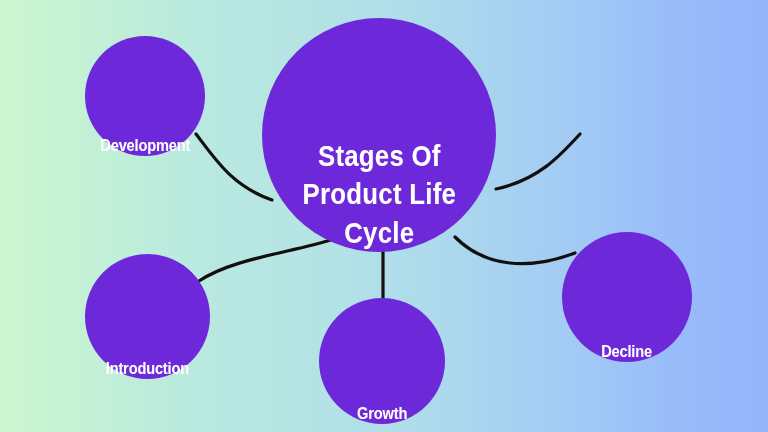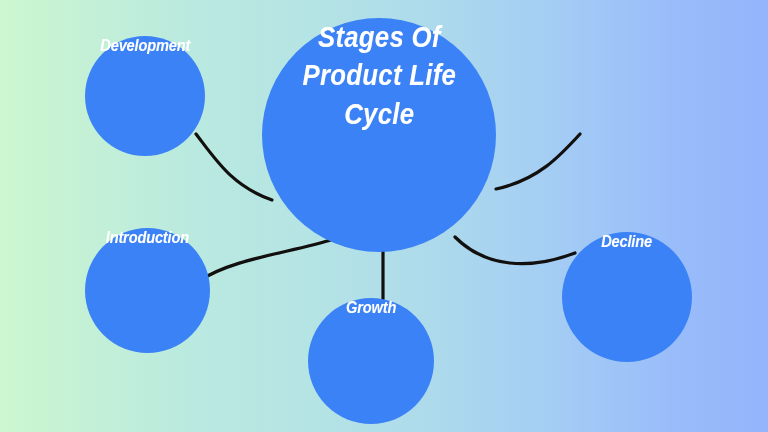--- a/index.html
+++ b/index.html
@@ -36,26 +36,25 @@
   }
   .wire {
     fill: none;
     stroke: #12100e;
     stroke-width: 3.2;
     stroke-linecap: round;
   }
   .node {
     position: absolute;
     border-radius: 50%;
-    background: #3b82f6;
+    background: #6d28d9;
     display: flex;
-    align-items: flex-start;
+    align-items: flex-end;
     justify-content: center;
     box-sizing: border-box;
-    font-style: italic;
   }
   .node-label {
     color: #ffffff;
     font-weight: bold;
     text-align: center;
     line-height: 1.16;
     letter-spacing: -0.2px;
     transform: scaleX(0.86);
     white-space: pre-line;
     text-shadow: 0 0 1px rgba(255,255,255,0.25);
@@ -78,26 +77,26 @@
     height: 120px;
   }
   #node-maturity {
     left: 565px;
     top: 32px;
     width: 130px;
     height: 130px;
   }
   #node-introduction {
     left: 85px;
-    top: 228px;
+    top: 254px;
     width: 125px;
     height: 125px;
   }
   #node-growth {
-    left: 308px;
+    left: 319px;
     top: 298px;
     width: 126px;
     height: 126px;
   }
   #node-decline {
     left: 562px;
     top: 232px;
     width: 130px;
     height: 130px;
   }

